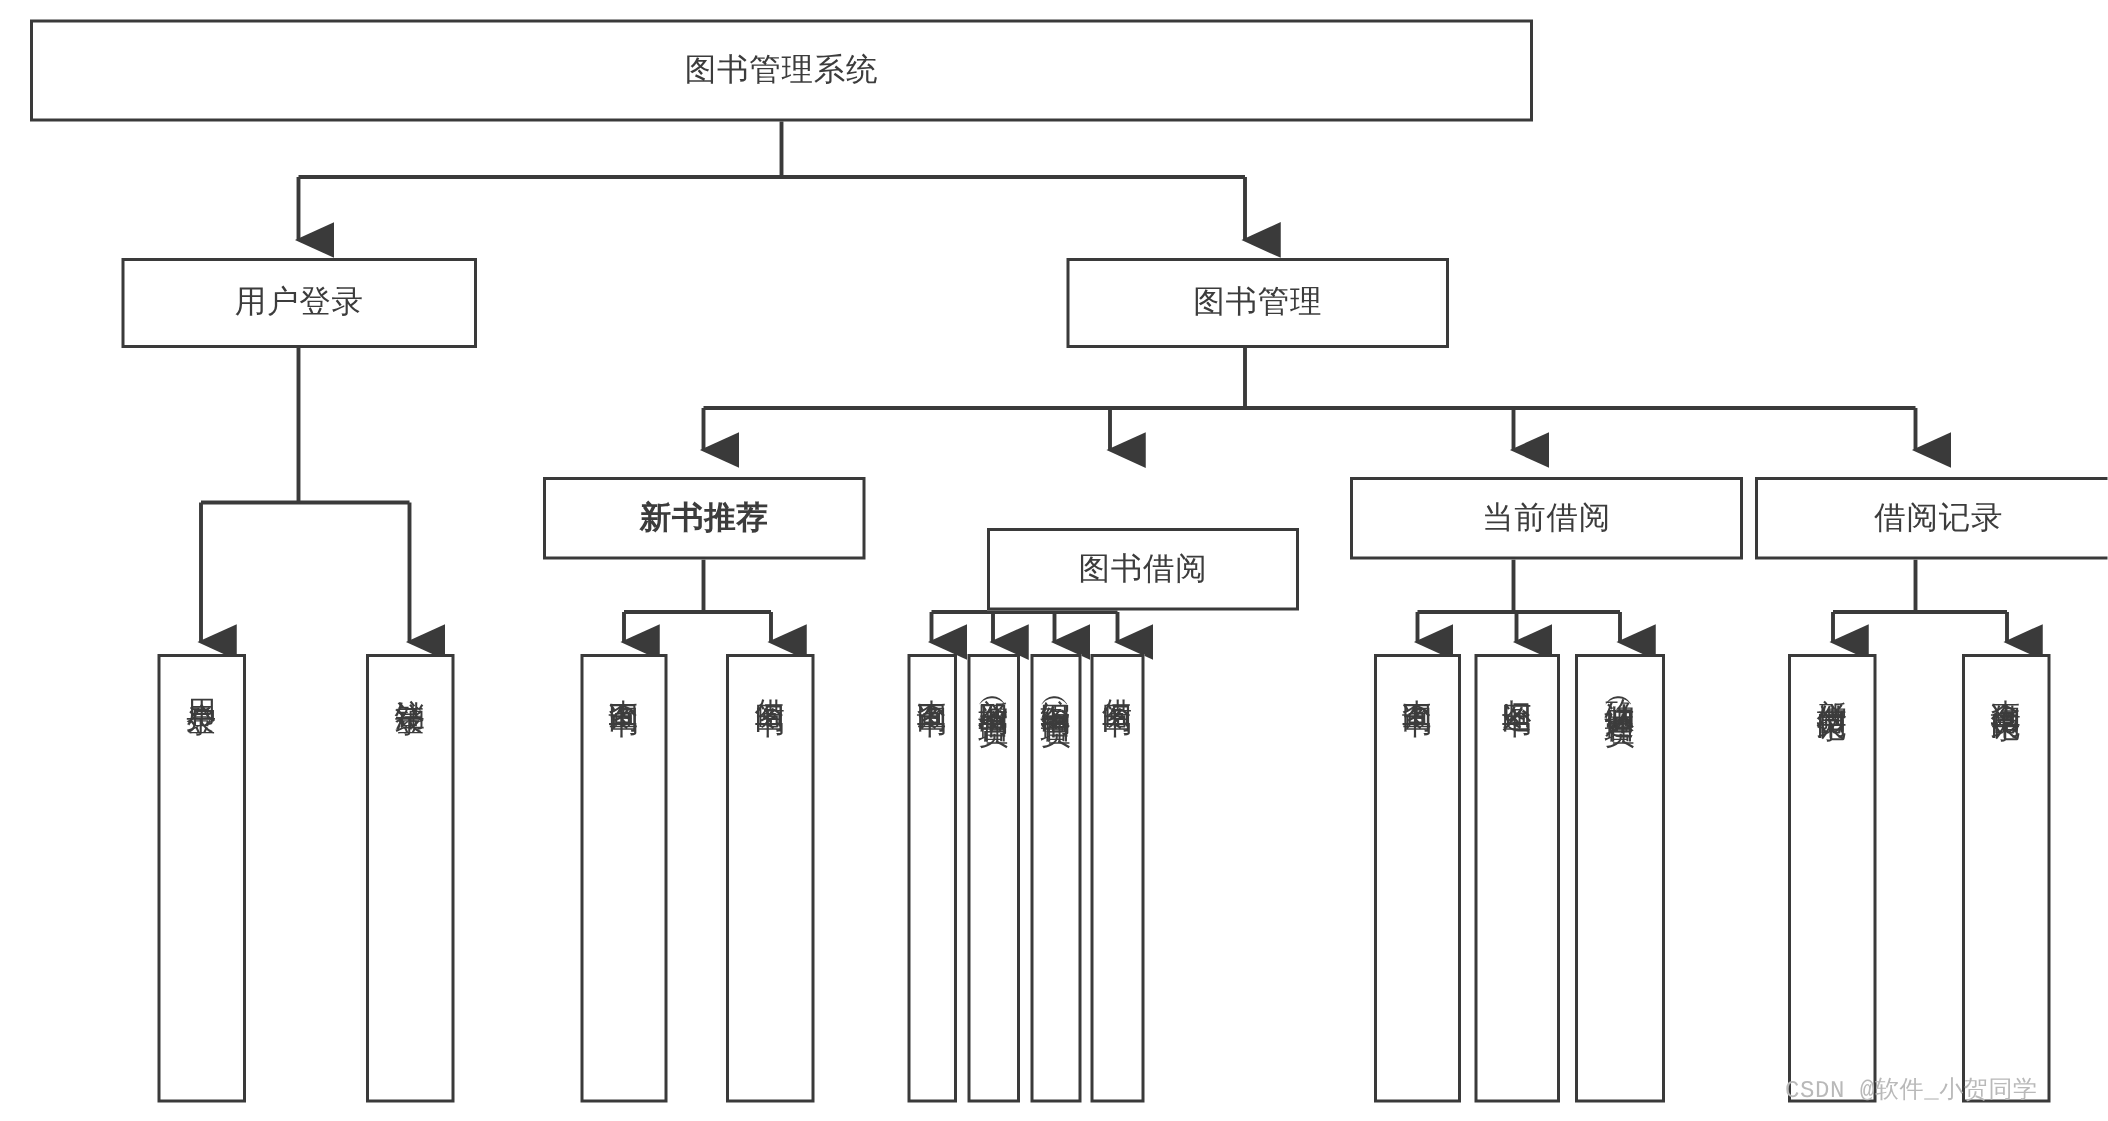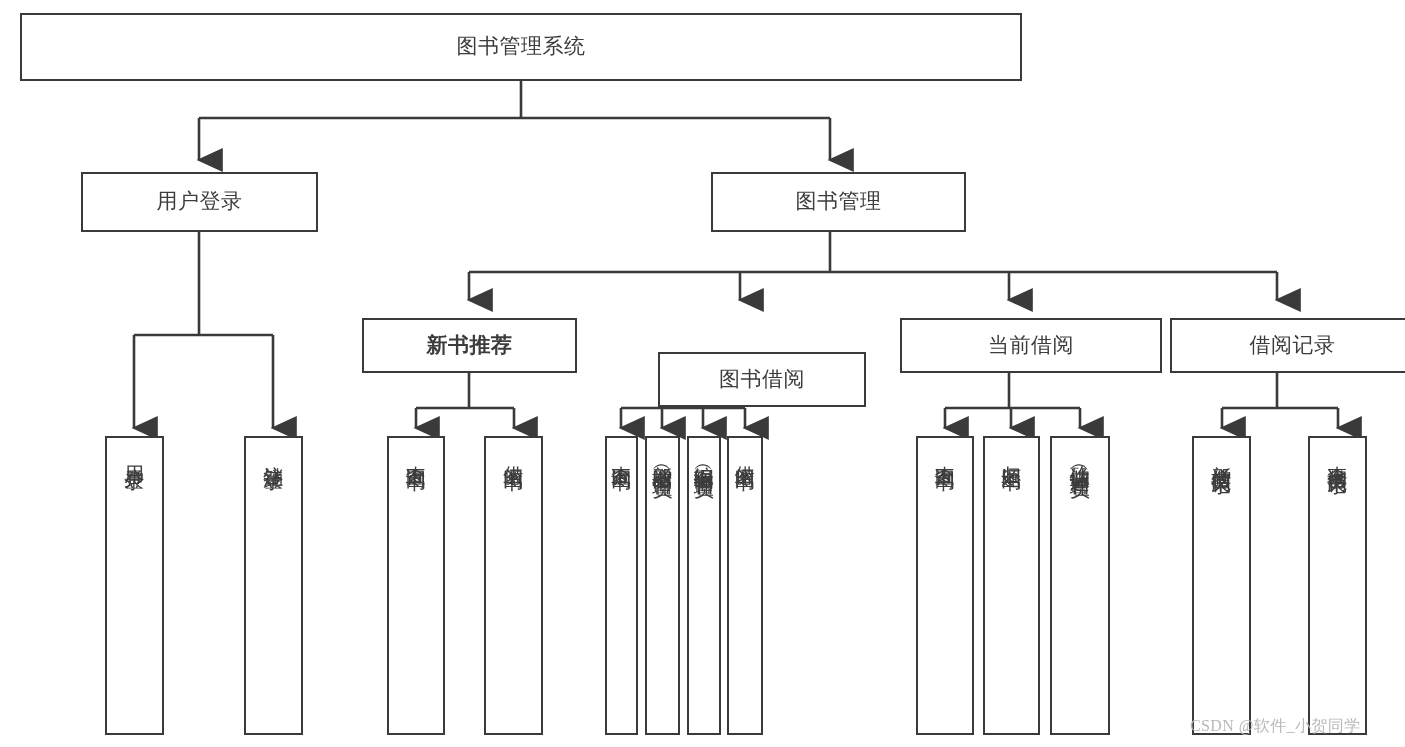--- a/index.html
+++ b/index.html
@@ -53,21 +53,21 @@
     letter-spacing: 2px;
   }
   .watermark {
     position: absolute;
     left: 1190px;
     top: 716px;
     font-size: 16px;
     color: #b9b9b9;
     letter-spacing: 0.4px;
     white-space: nowrap;
-    font-family: Liberation Serif, serif;
+    font-family: Liberation Mono, monospace;
   }
 </style>
 </head>
 <body>
 
 <svg id="diagram" viewBox="0 0 1405 747" xmlns="http://www.w3.org/2000/svg">
   <defs>
     <marker id="arrow" viewBox="0 0 12 12" refX="6" refY="10" markerWidth="11" markerHeight="11" orient="auto-start-reverse">
       <path d="M 1 0 L 11 0 L 6 11 z" fill="#3a3a3a"></path>
     </marker>

